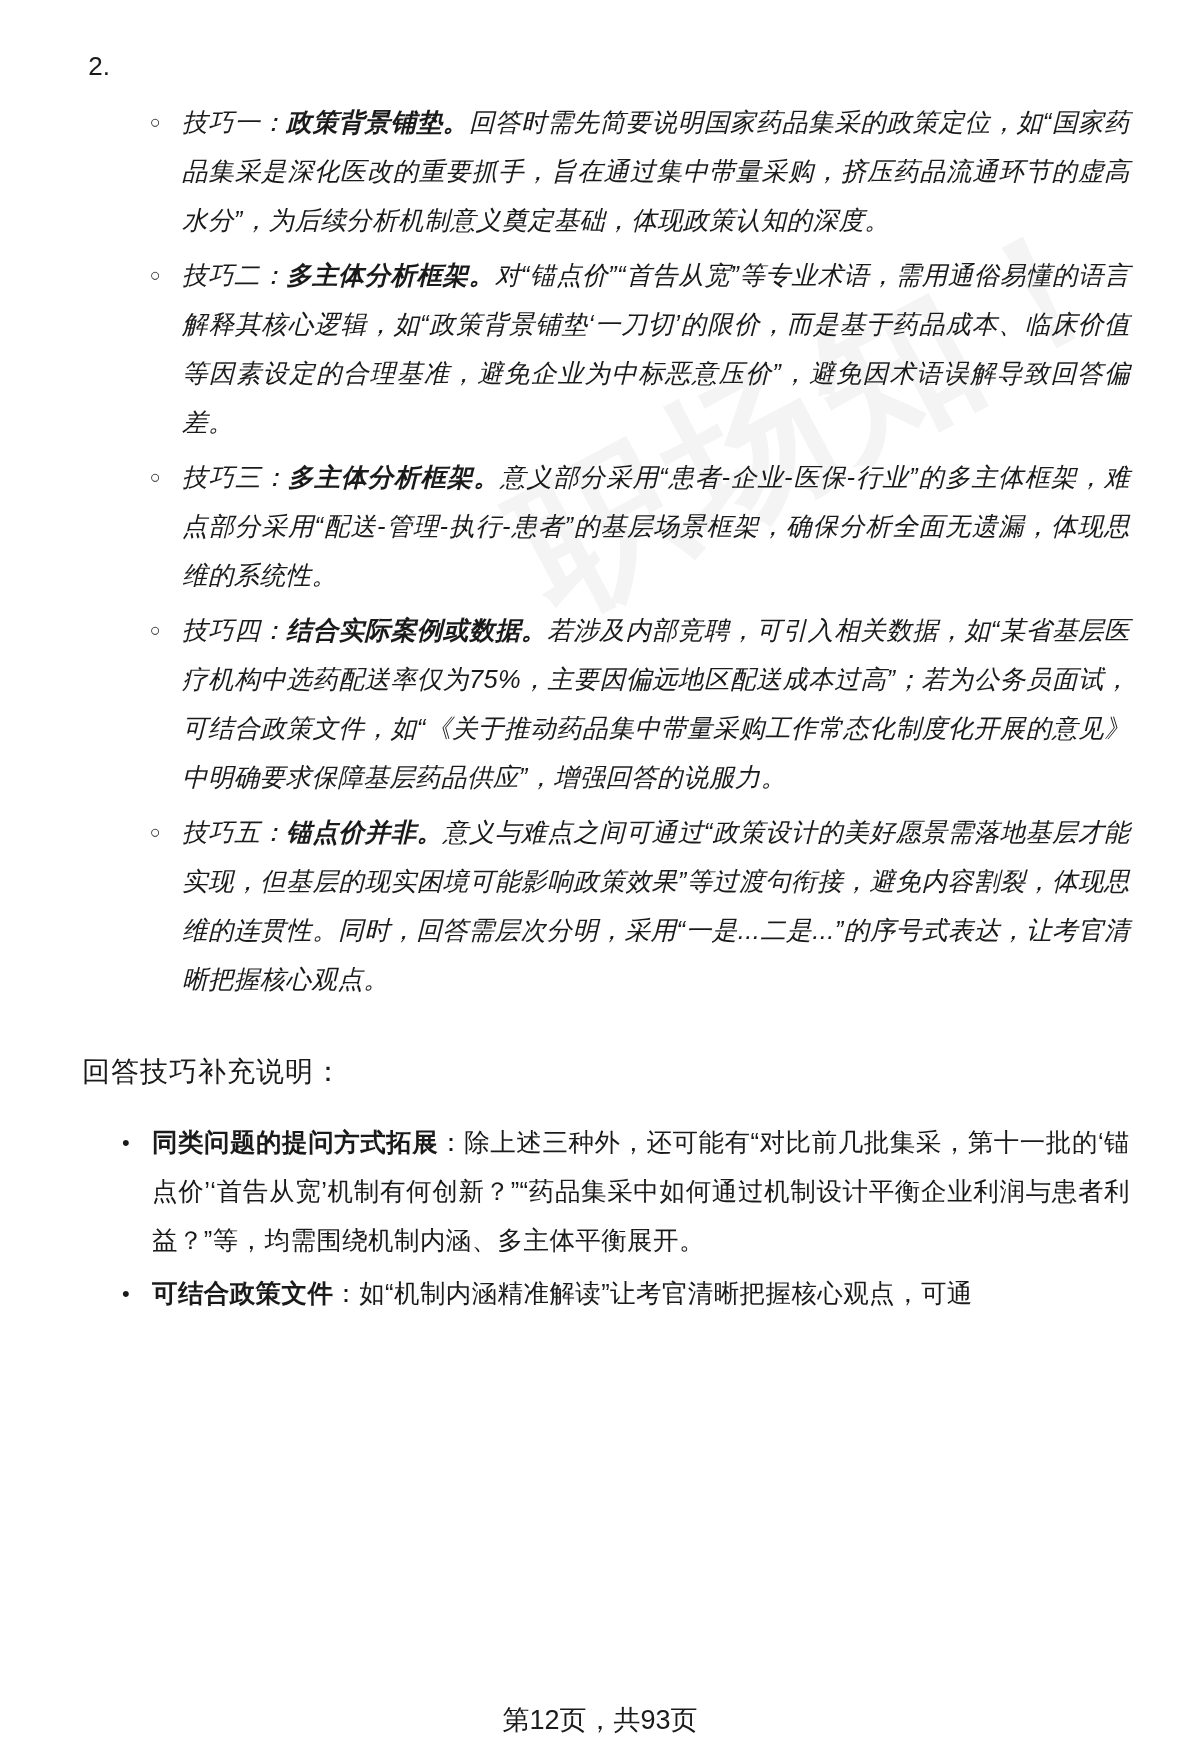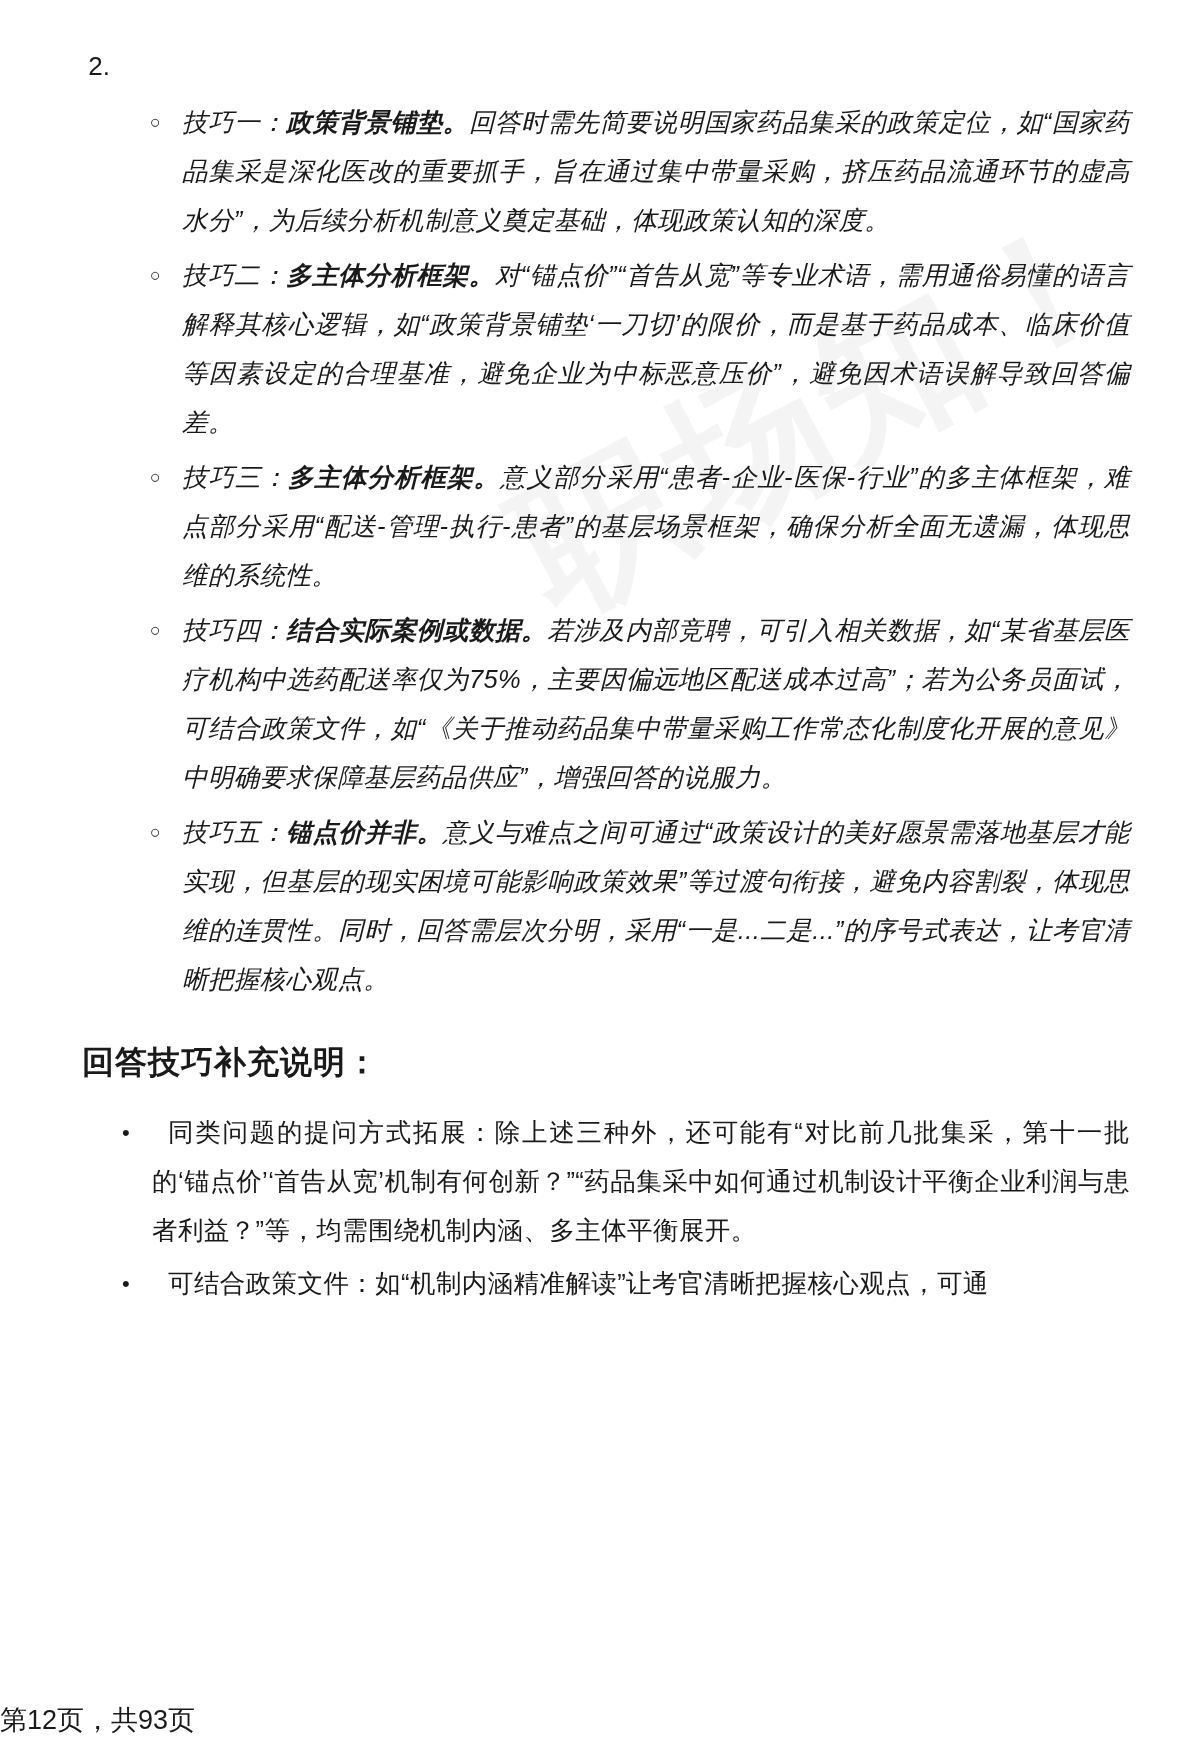--- a/index.html
+++ b/index.html
@@ -88,24 +88,24 @@
     text-align: justify;
     text-justify: inter-ideograph;
     letter-spacing: 0.4px;
     flex: 1 1 auto;
     font-style: italic;
   }
   .sub-body b { font-weight: bold; }
 
   
   .section-heading {
-    font-size: 32px;
-    font-weight: bold;
+    font-size: 28px;
+    font-weight: normal;
     line-height: 44px;
-    margin-top: 36px;
+    margin-top: 46px;
     margin-bottom: 24px;
     margin-left: 12px;
     letter-spacing: 1px;
   }
 
   
   .dot-list { margin-left: 46px; }
   .dot-item {
     display: flex;
     align-items: flex-start;
@@ -119,28 +119,28 @@
     box-sizing: border-box;
   }
   .dot-body {
     font-size: 25.5px;
     line-height: 49px;
     text-align: justify;
     text-justify: inter-ideograph;
     letter-spacing: 0.4px;
     flex: 1 1 auto;
   }
-  .dot-body b { font-weight: normal; margin-left: 16px; }
+  .dot-body b { font-weight: bold; }
 
   .footer {
     position: absolute;
     left: 0;
     right: 0;
     bottom: 18px;
-    text-align: left;
+    text-align: center;
     font-size: 27px;
     line-height: 34px;
     color: #1a1a1a;
     z-index: 3;
   }
 </style>
 </head>
 <body>
 
 <div class="page">

